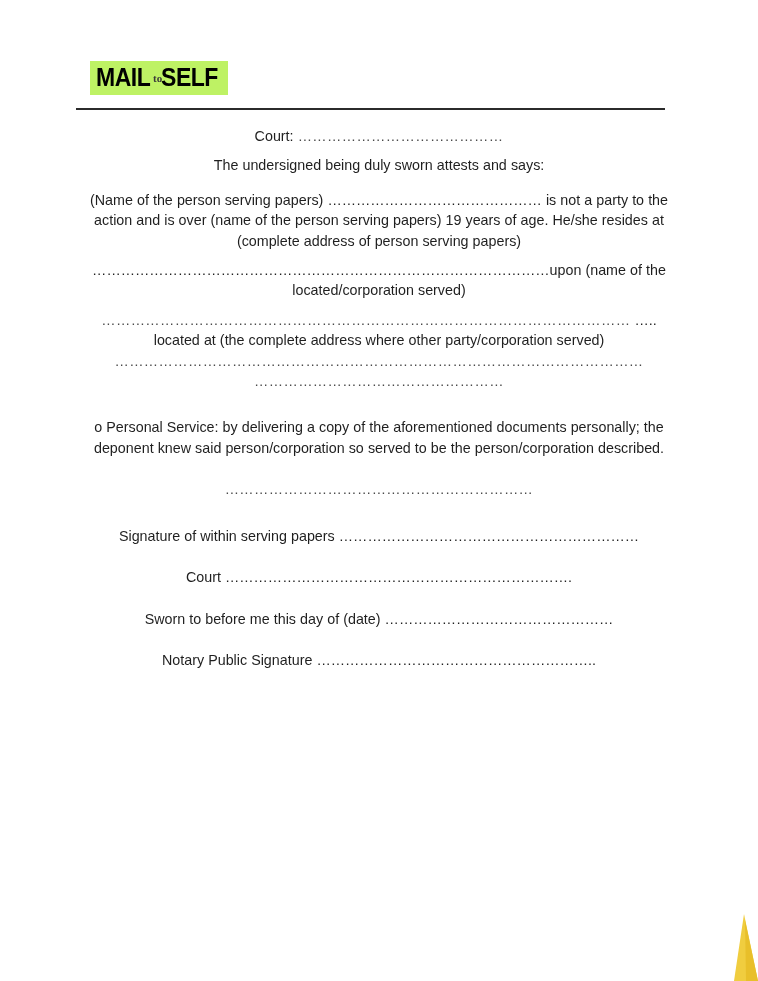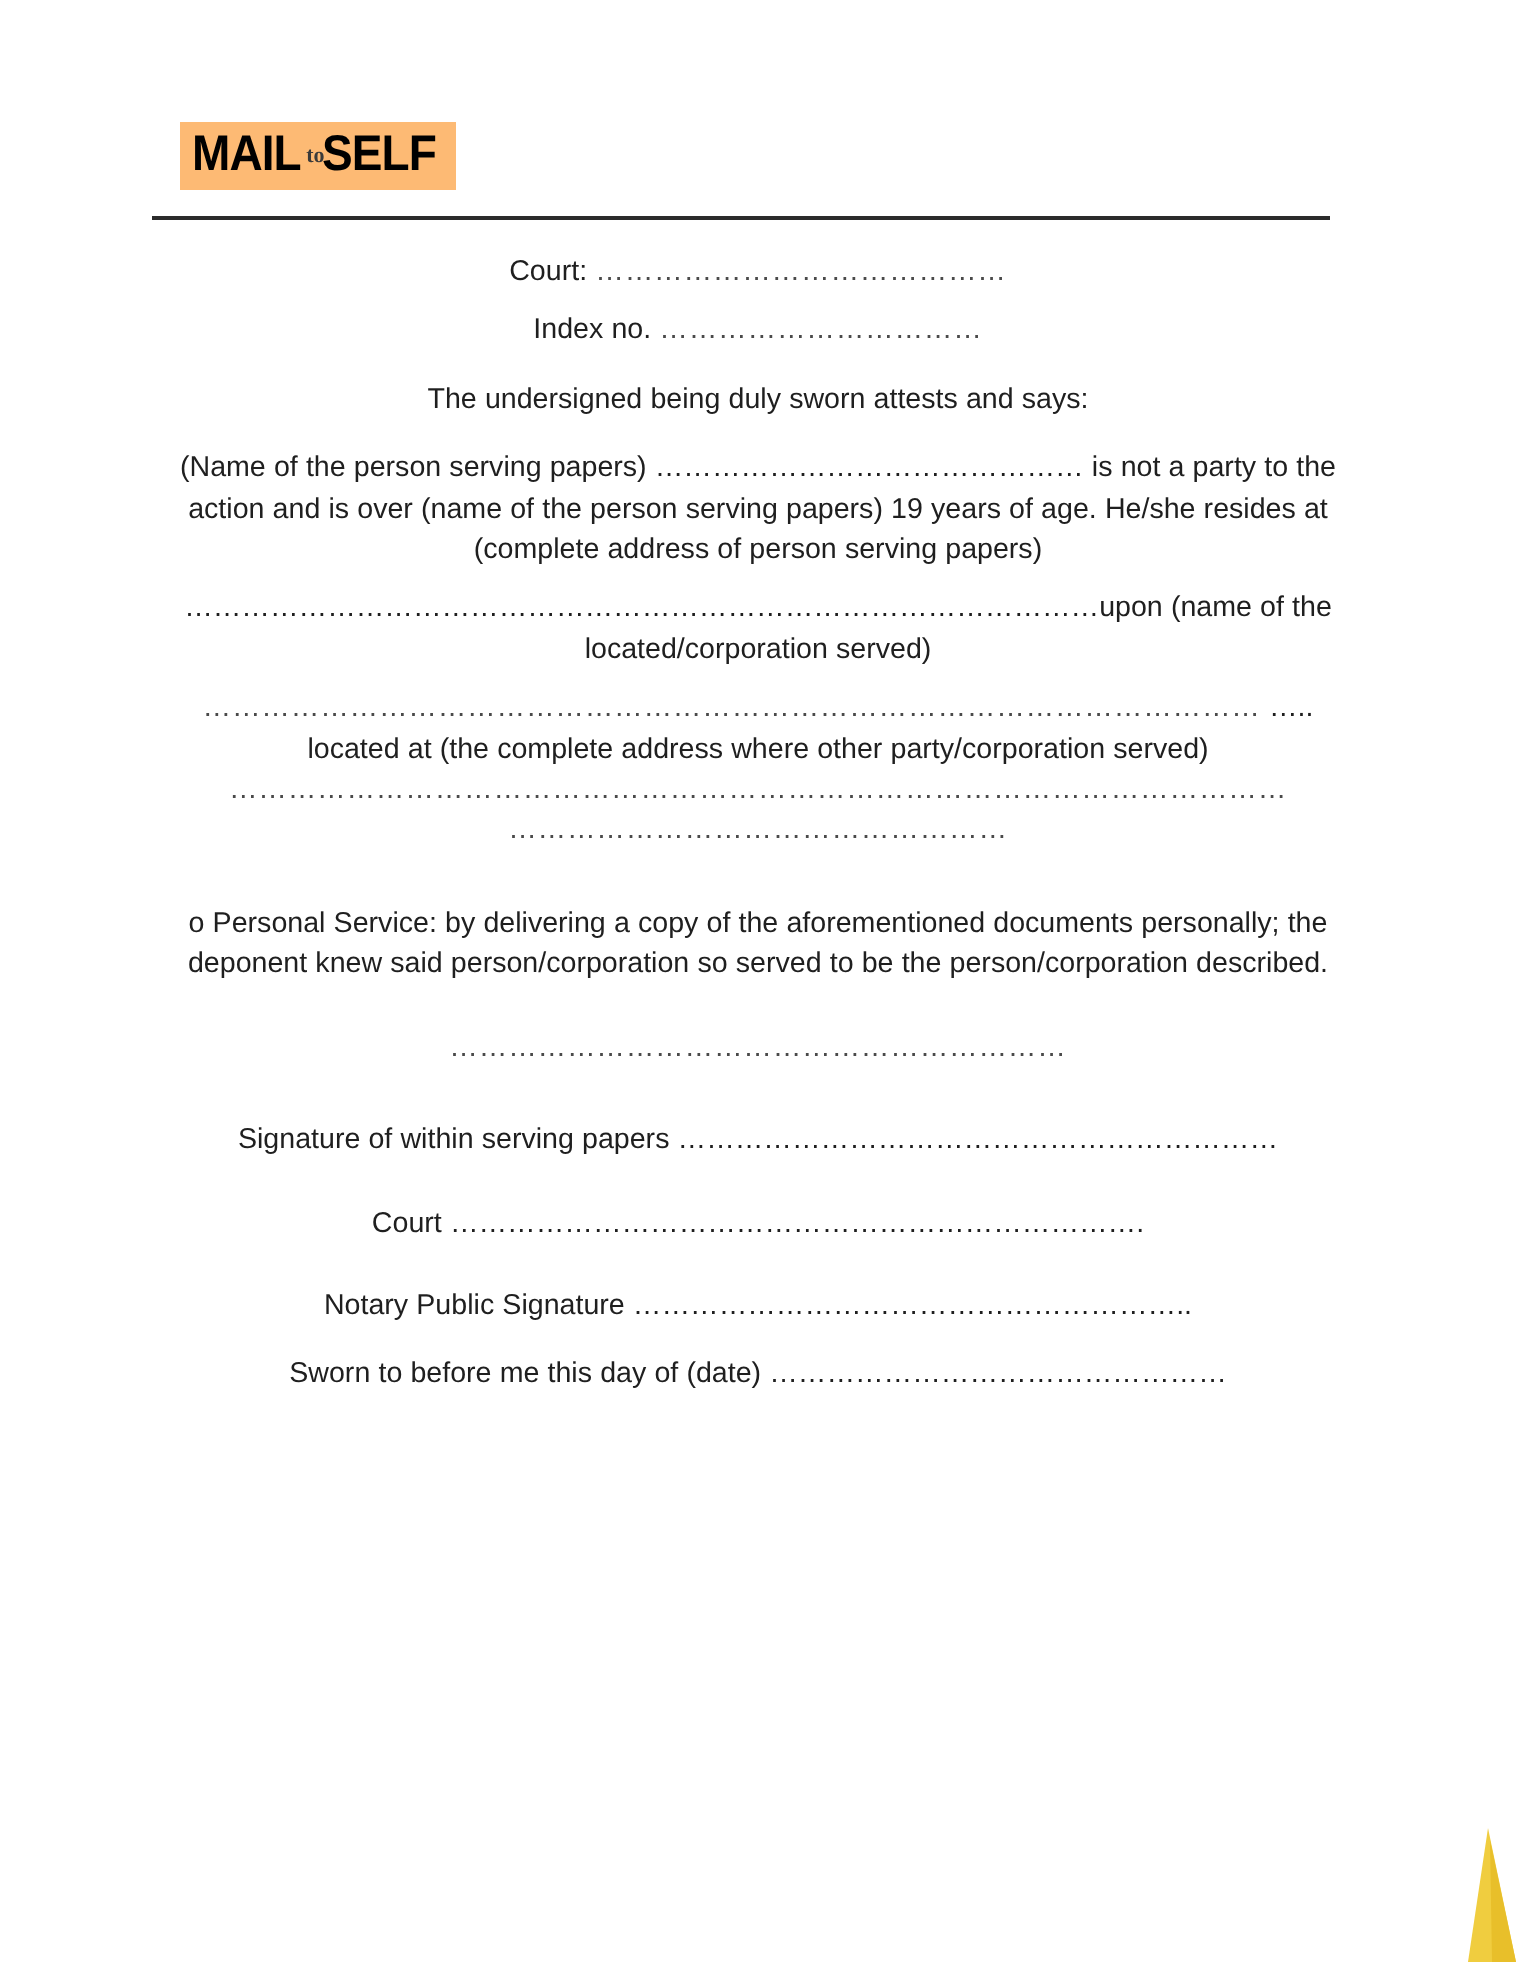--- a/index.html
+++ b/index.html
@@ -24,21 +24,21 @@
   }
 
   
   .logo-wrap {
     position: absolute;
     left: 90px;
     top: 61px;
   }
   .logo-band {
     display: inline-block;
-    background: #fdba74;
+    background: #bef264;
     padding: 4px 5px 5px 6px;
     line-height: 1;
     white-space: nowrap;
   }
   .logo-main {
     font-family: "Liberation Sans", sans-serif;
     font-weight: bold;
     font-size: 25px;
     letter-spacing: -0.5px;
     color: #000000;
@@ -115,24 +115,20 @@
 
   <div class="hrule"></div>
 
   <div class="body">
 
     <p class="blk gap-sm">
       <span>Court:</span>
       <span class="dots">……………………………………</span>
     </p>
 
-    <p class="blk">
-      <span>Index no.</span>
-      <span class="dots">……………………………</span>
-    </p>
 
     <p class="blk">The undersigned being duly sworn attests and says:</p>
 
     <p class="blk gap-sm">(Name of the person serving papers) ……………………………………… is not a party to the action and is over (name of the person serving papers) 19 years of age. He/she resides at (complete address of person serving papers)</p>
 
 
     <p class="blk gap-sm">……………………………………………………………………………………upon (name of the located/corporation served)</p>
 
     <p class="blk gap-xl">
       <span class="dots">………………………………………………………………………………………………</span>
@@ -146,23 +142,23 @@
 
 
     <p class="blk gap-xl">
       <span class="dots">………………………………………………………</span>
     </p>
 
     <p class="blk gap-lg">Signature of within serving papers ………………………………………………………</p>
 
     <p class="blk gap-lg">Court ……………………………………………………………….</p>
 
+    <p class="blk gap-lg">Sworn to before me this day of (date) …………………………………………</p>
+
     <p class="blk">Notary Public Signature …………………………………………………..</p>
-
-    <p class="blk gap-lg">Sworn to before me this day of (date) …………………………………………</p>
 
   </div>
 
   <svg class="corner-curl" viewBox="0 0 60 95" preserveAspectRatio="none">
     <polygon points="46,28 60,95 36,95" fill="#f0cd3f"></polygon>
     <polygon points="47,34 60,95 48,95" fill="#e8bf2a"></polygon>
   </svg>
 
 </div>
 

